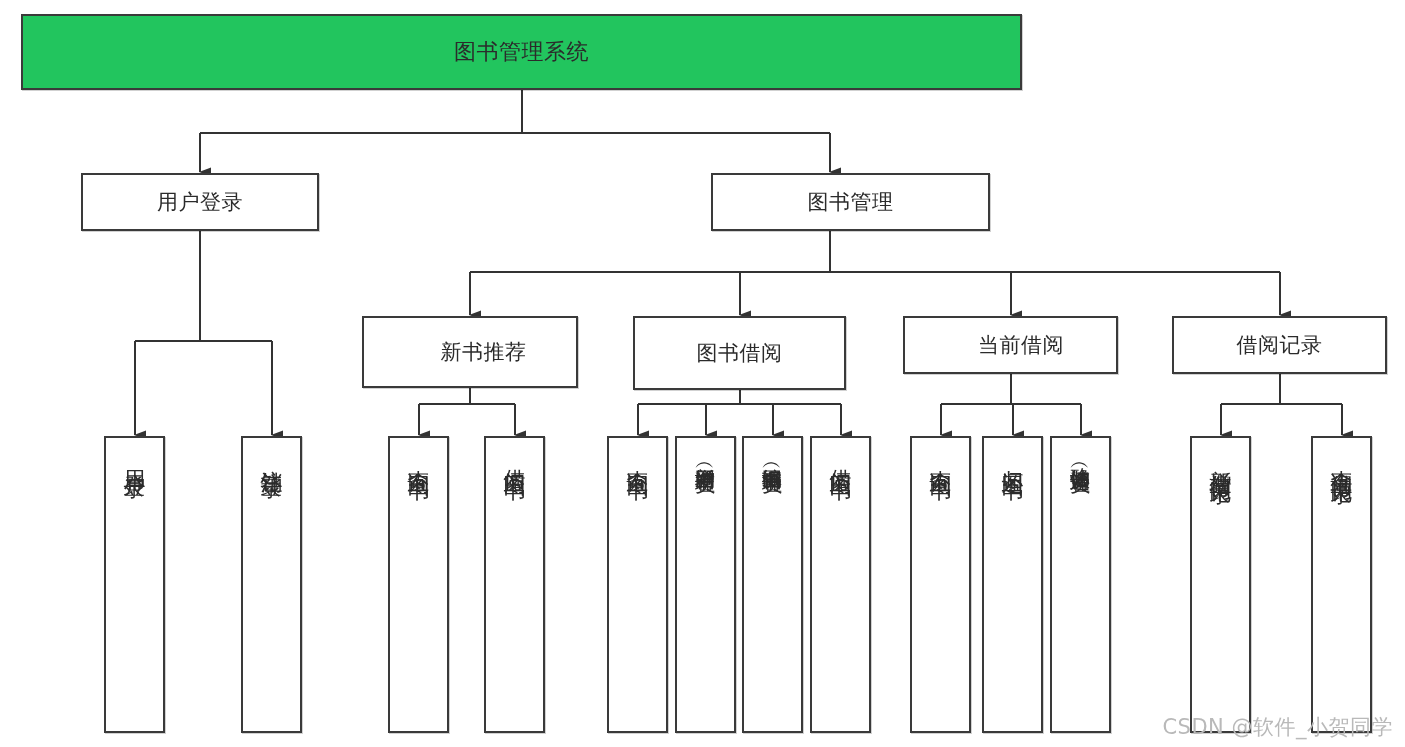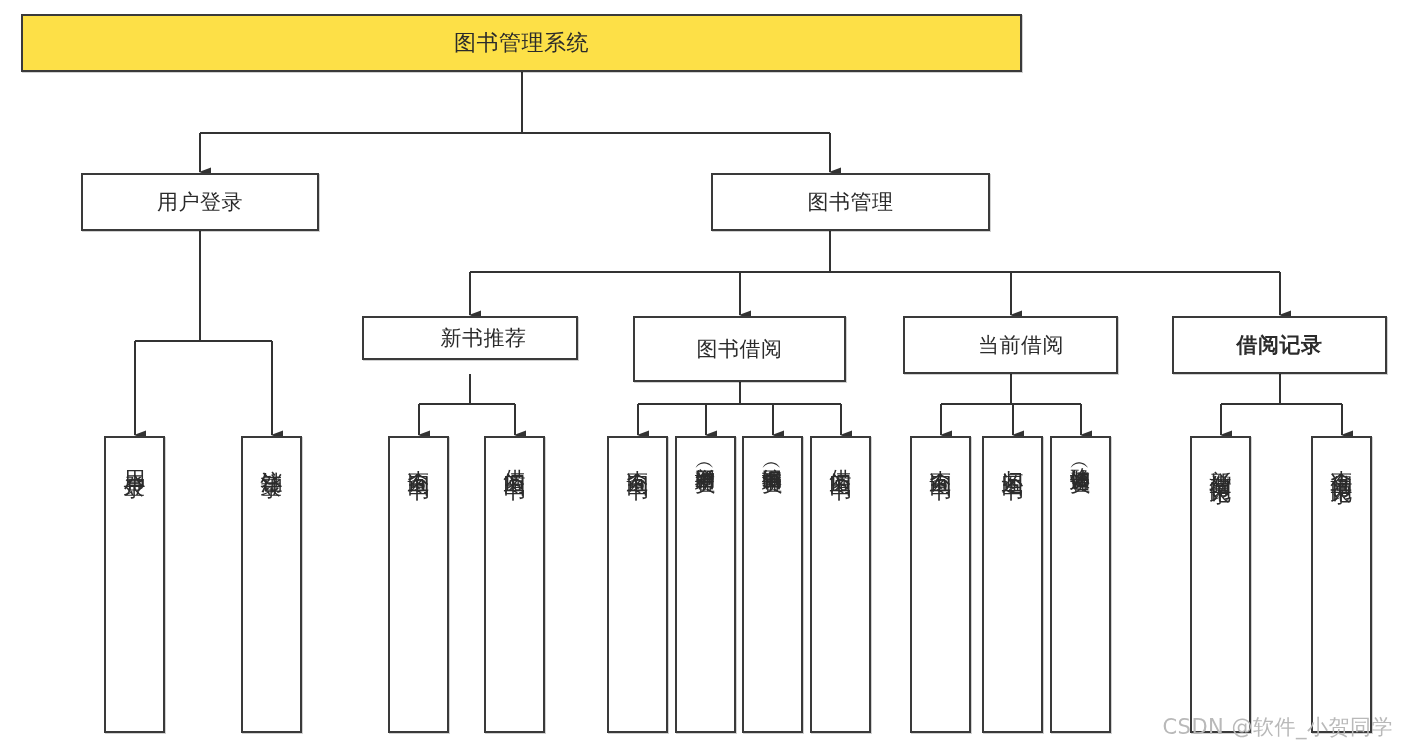--- a/index.html
+++ b/index.html
@@ -119,40 +119,40 @@
         <line x1="1013" y1="404" x2="1013" y2="435" stroke="#333333" stroke-width="2.4" shape-rendering="crispEdges" marker-end="url(#arrowhead)"></line>
         <line x1="1081" y1="404" x2="1081" y2="435" stroke="#333333" stroke-width="2.4" shape-rendering="crispEdges" marker-end="url(#arrowhead)"></line>
         <line x1="1280" y1="374" x2="1280" y2="404" stroke="#333333" stroke-width="2.4" shape-rendering="crispEdges"></line>
         <line x1="1221" y1="404" x2="1342" y2="404" stroke="#333333" stroke-width="2.4" shape-rendering="crispEdges"></line>
         <line x1="1221" y1="404" x2="1221" y2="435" stroke="#333333" stroke-width="2.4" shape-rendering="crispEdges" marker-end="url(#arrowhead)"></line>
         <line x1="1342" y1="404" x2="1342" y2="435" stroke="#333333" stroke-width="2.4" shape-rendering="crispEdges" marker-end="url(#arrowhead)"></line>
       </g>
   </svg>
 
   <div id="node-layer">
-      <div class="node-box node-root" style="left: 21px; top: 14px; width: 1001px; height: 58px; border-color: rgb(58, 58, 58); background: #fde047;">
+      <div class="node-box node-root" style="left: 21px; top: 14px; width: 1001px; height: 76px; border-color: rgb(58, 58, 58); background: #22c55e;">
         <span class="node-label" style="color: rgb(43, 43, 43);">图书管理系统</span>
       </div>
       <div class="node-box node-l2" style="left: 81px; top: 173px; width: 238px; height: 58px; border-color: rgb(58, 58, 58); background: rgb(255, 255, 255);">
         <span class="node-label" style="color: rgb(43, 43, 43);">用户登录</span>
       </div>
       <div class="node-box node-l2" style="left: 711px; top: 173px; width: 279px; height: 58px; border-color: rgb(58, 58, 58); background: rgb(255, 255, 255);">
         <span class="node-label" style="color: rgb(43, 43, 43);">图书管理</span>
       </div>
-      <div class="node-box node-l3" style="left: 362px; top: 316px; width: 216px; height: 44px; border-color: rgb(58, 58, 58); background: rgb(255, 255, 255); padding-left: 27px;">
+      <div class="node-box node-l3" style="left: 362px; top: 316px; width: 216px; height: 72px; border-color: rgb(58, 58, 58); background: rgb(255, 255, 255); padding-left: 27px;">
         <span class="node-label" style="color: rgb(43, 43, 43);">新书推荐</span>
       </div>
-      <div class="node-box node-l3" style="left: 633px; top: 316px; width: 213px; height: 66px; border-color: rgb(58, 58, 58); background: rgb(255, 255, 255);">
+      <div class="node-box node-l3" style="left: 633px; top: 316px; width: 213px; height: 74px; border-color: rgb(58, 58, 58); background: rgb(255, 255, 255);">
         <span class="node-label" style="color: rgb(43, 43, 43);">图书借阅</span>
       </div>
       <div class="node-box node-l3" style="left: 903px; top: 316px; width: 215px; height: 58px; border-color: rgb(58, 58, 58); background: rgb(255, 255, 255);">
         <span class="node-label" style="color: rgb(43, 43, 43); margin-left: 21px;">当前借阅</span>
       </div>
       <div class="node-box node-l3" style="left: 1172px; top: 316px; width: 215px; height: 58px; border-color: rgb(58, 58, 58); background: rgb(255, 255, 255);">
-        <span class="node-label" style="color: rgb(43, 43, 43); font-weight: bold;">借阅记录</span>
+        <span class="node-label" style="color: rgb(43, 43, 43);">借阅记录</span>
       </div>
       <div class="node-box node-leaf" style="left: 104px; top: 436px; width: 61px; height: 297px; border-color: rgb(58, 58, 58); background: rgb(255, 255, 255);">
         <span class="node-label" style="color: rgb(43, 43, 43);">用户登录</span>
       </div>
       <div class="node-box node-leaf" style="left: 241px; top: 436px; width: 61px; height: 297px; border-color: rgb(58, 58, 58); background: rgb(255, 255, 255);">
         <span class="node-label" style="color: rgb(43, 43, 43);">注销登录</span>
       </div>
       <div class="node-box node-leaf" style="left: 388px; top: 436px; width: 61px; height: 297px; border-color: rgb(58, 58, 58); background: rgb(255, 255, 255);">
         <span class="node-label" style="color: rgb(43, 43, 43);">查询图书</span>
       </div>

